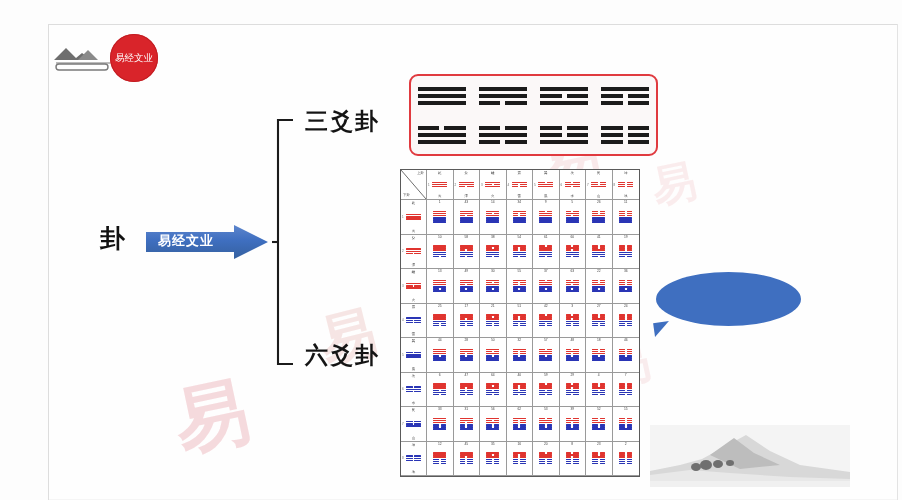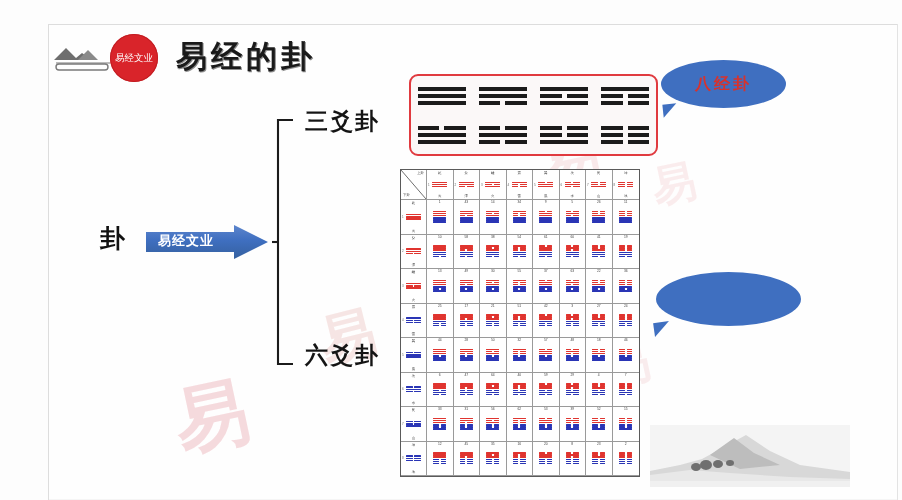--- a/index.html
+++ b/index.html
@@ -175,21 +175,20 @@
       <path d="M26 16 L36 6 L46 16 Z" fill="#8a8a8a"></path>
       <rect x="4" y="20" width="52" height="6" rx="3" fill="none" stroke="#7a7a7a" stroke-width="1.4"></rect>
       <line x1="4" y1="19" x2="58" y2="19" stroke="#7a7a7a" stroke-width="1.2"></line>
     </svg>
   </div>
 
   <div class="seal">
     <span>易经文业</span>
   </div>
 
-  <div class="title">易经的卦</div>
 
   <div class="node-root">卦</div>
 
   <div class="arrow">
     <svg width="122" height="34" viewBox="0 0 122 34">
       <defs>
         <linearGradient id="arrowgrad" x1="0" y1="0" x2="0" y2="1">
           <stop offset="0%" stop-color="#5d86cd"></stop>
           <stop offset="45%" stop-color="#3f6fc0"></stop>
           <stop offset="100%" stop-color="#35609f"></stop>
@@ -306,24 +305,20 @@
           <i style="background: rgb(27, 27, 27);"></i>
           <i style="background: rgb(27, 27, 27);"></i>
         </div>
         <div class="ln">
           <i style="background: rgb(27, 27, 27);"></i>
           <i style="background: rgb(27, 27, 27);"></i>
         </div>
       </div>
     </div>
 
-  <div class="callout" id="callout-bagua">
-    <span class="tail"></span>
-    <span>八经卦</span>
-  </div>
 
   <div class="callout" id="callout-64">
     <span class="tail"></span>
   </div>
 
   <div class="table64" id="table64">
       <div class="cell corner">
         <svg class="diag" viewBox="0 0 26 30" preserveAspectRatio="none">
           <line x1="0" y1="0" x2="26" y2="30" stroke="#444" stroke-width="0.8"></line>
         </svg>

